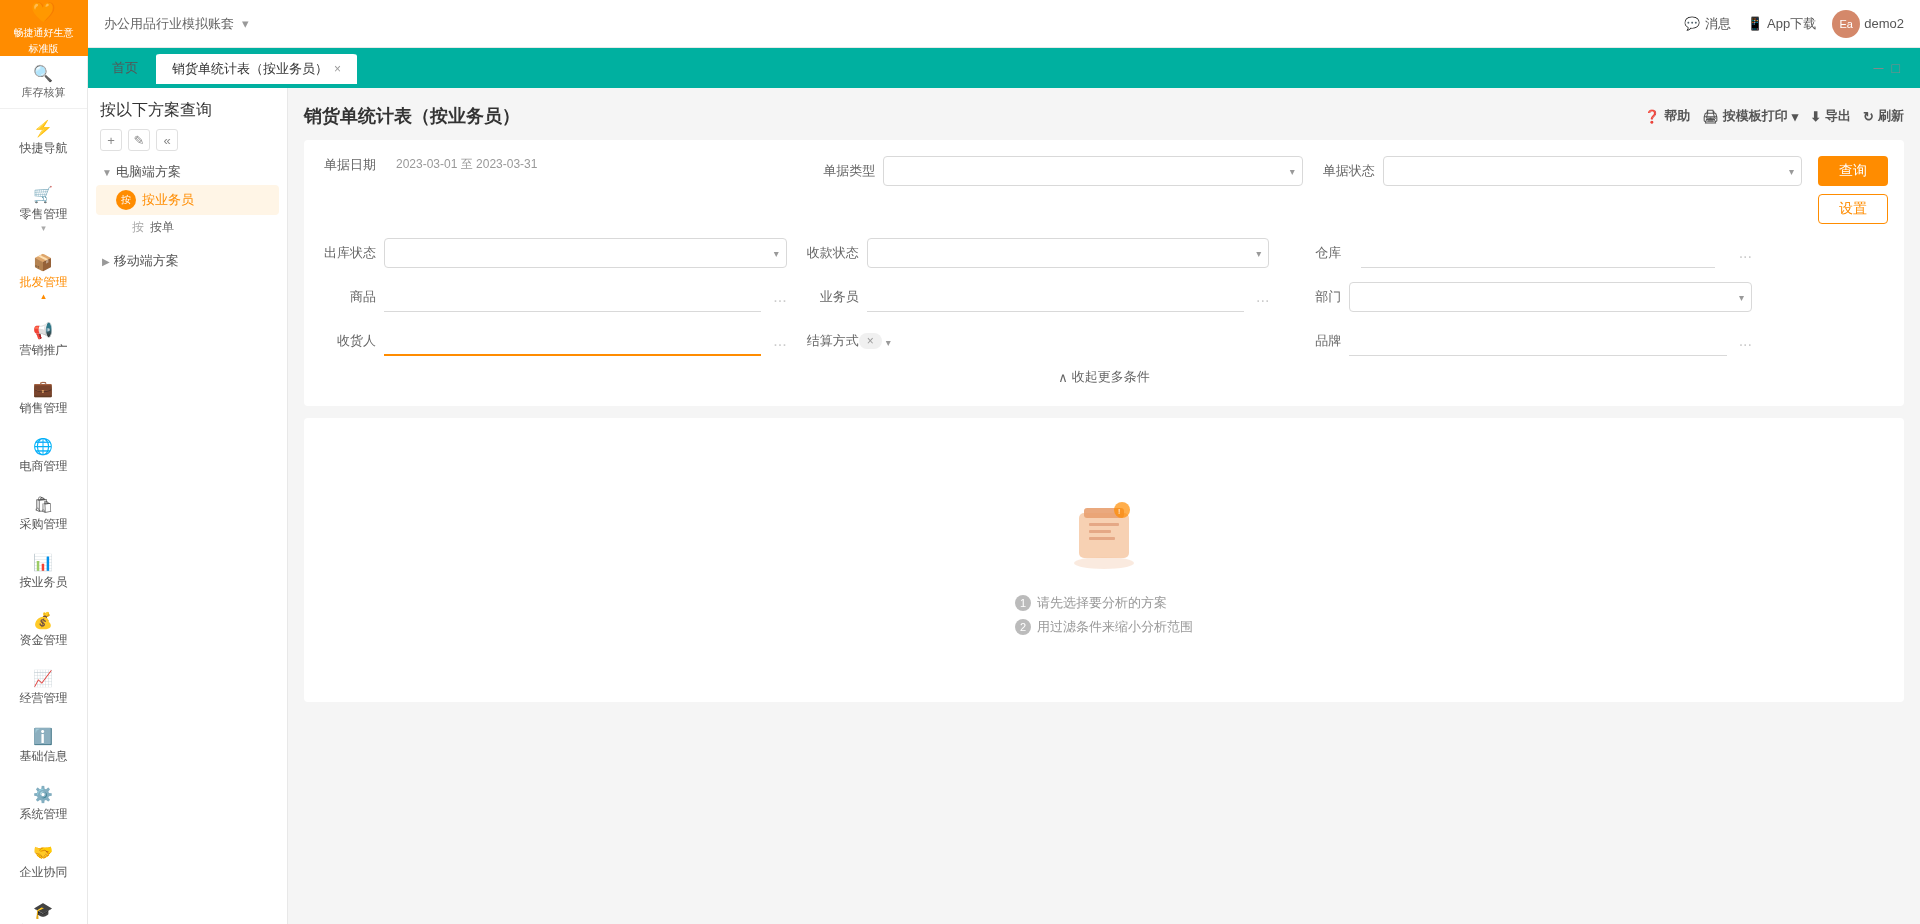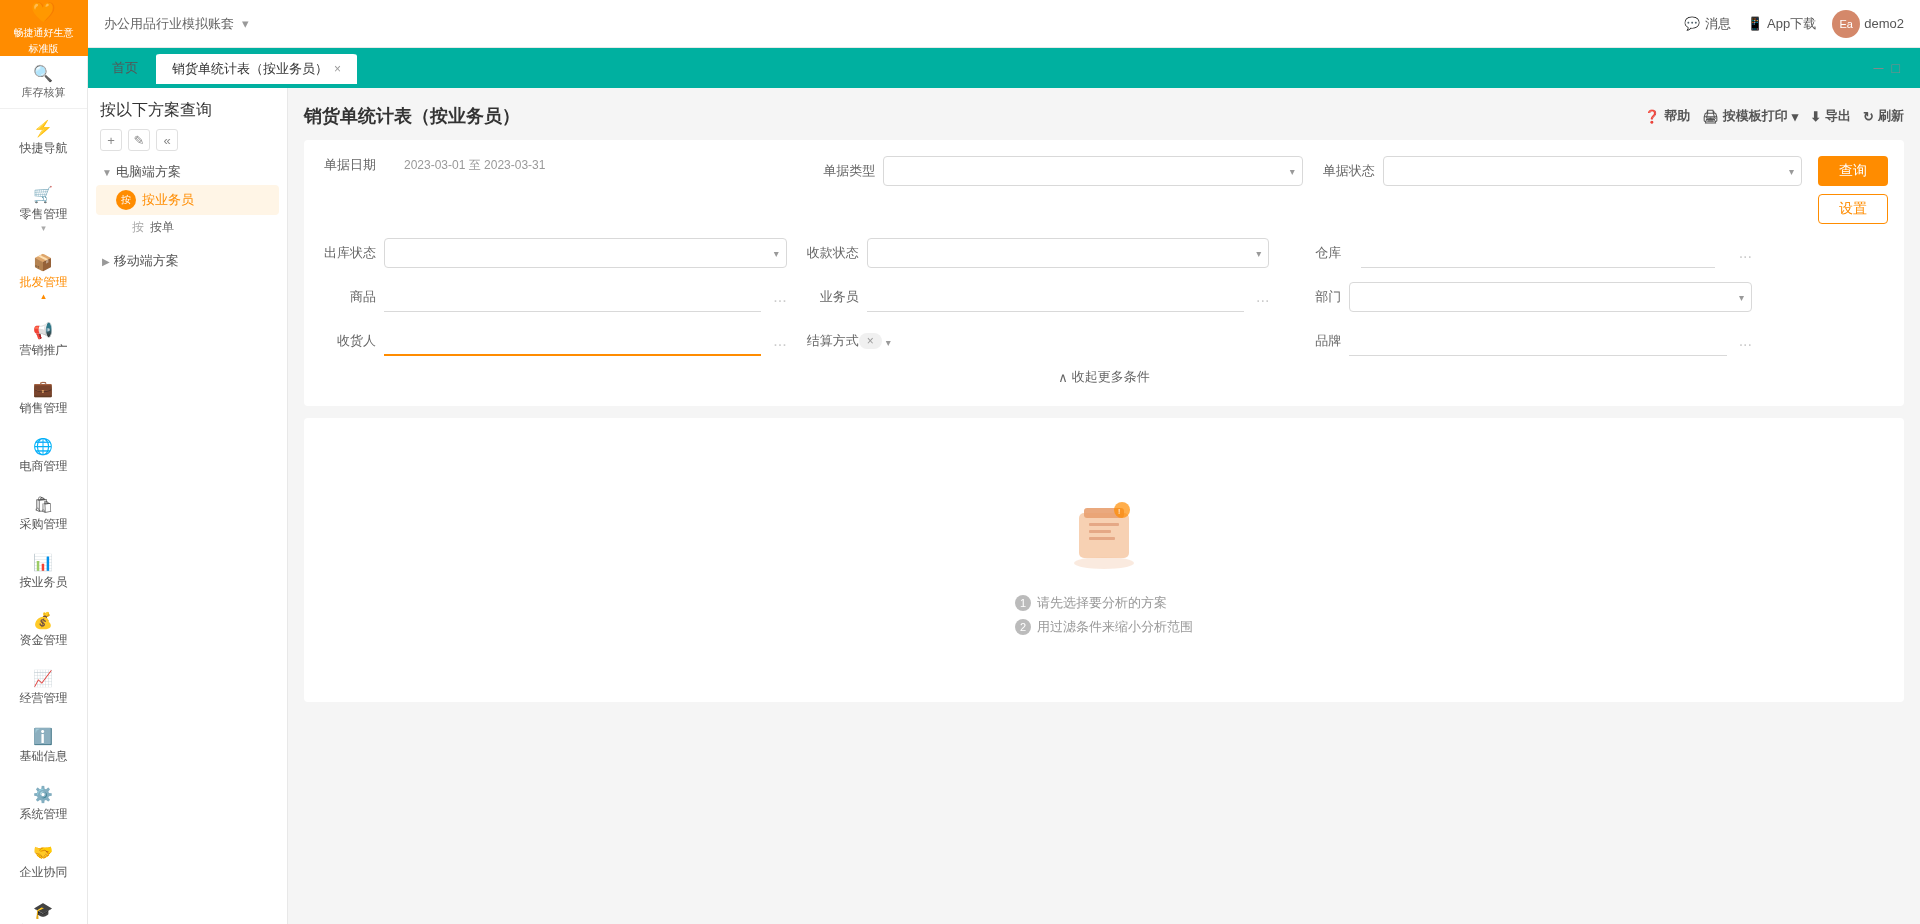--- a/index.html
+++ b/index.html
@@ -266,21 +266,21 @@
           <div class="action-btn">
             <span>↻</span>
             <span>刷新</span>
           </div>
         </div>
       </div>
 
       <div class="filter-area">
 
         <div style="display:flex;align-items:flex-start;gap:16px;margin-bottom:14px;">
-          <div style="display:flex;align-items:center;gap:8px;flex:2;">
+          <div style="display:flex;flex:2;">
             <span class="filter-label">单据日期</span>
             <div style="display:flex;flex-direction:column;gap:2px;flex:1;">
               <span class="date-range">2023-03-01 至 2023-03-31</span>
             </div>
           </div>
           <div style="display:flex;align-items:center;gap:8px;flex:2;">
             <span class="filter-label">单据类型</span>
             <div class="filter-select-wrap">
               <select class="filter-select">
                 <option value=""></option>

